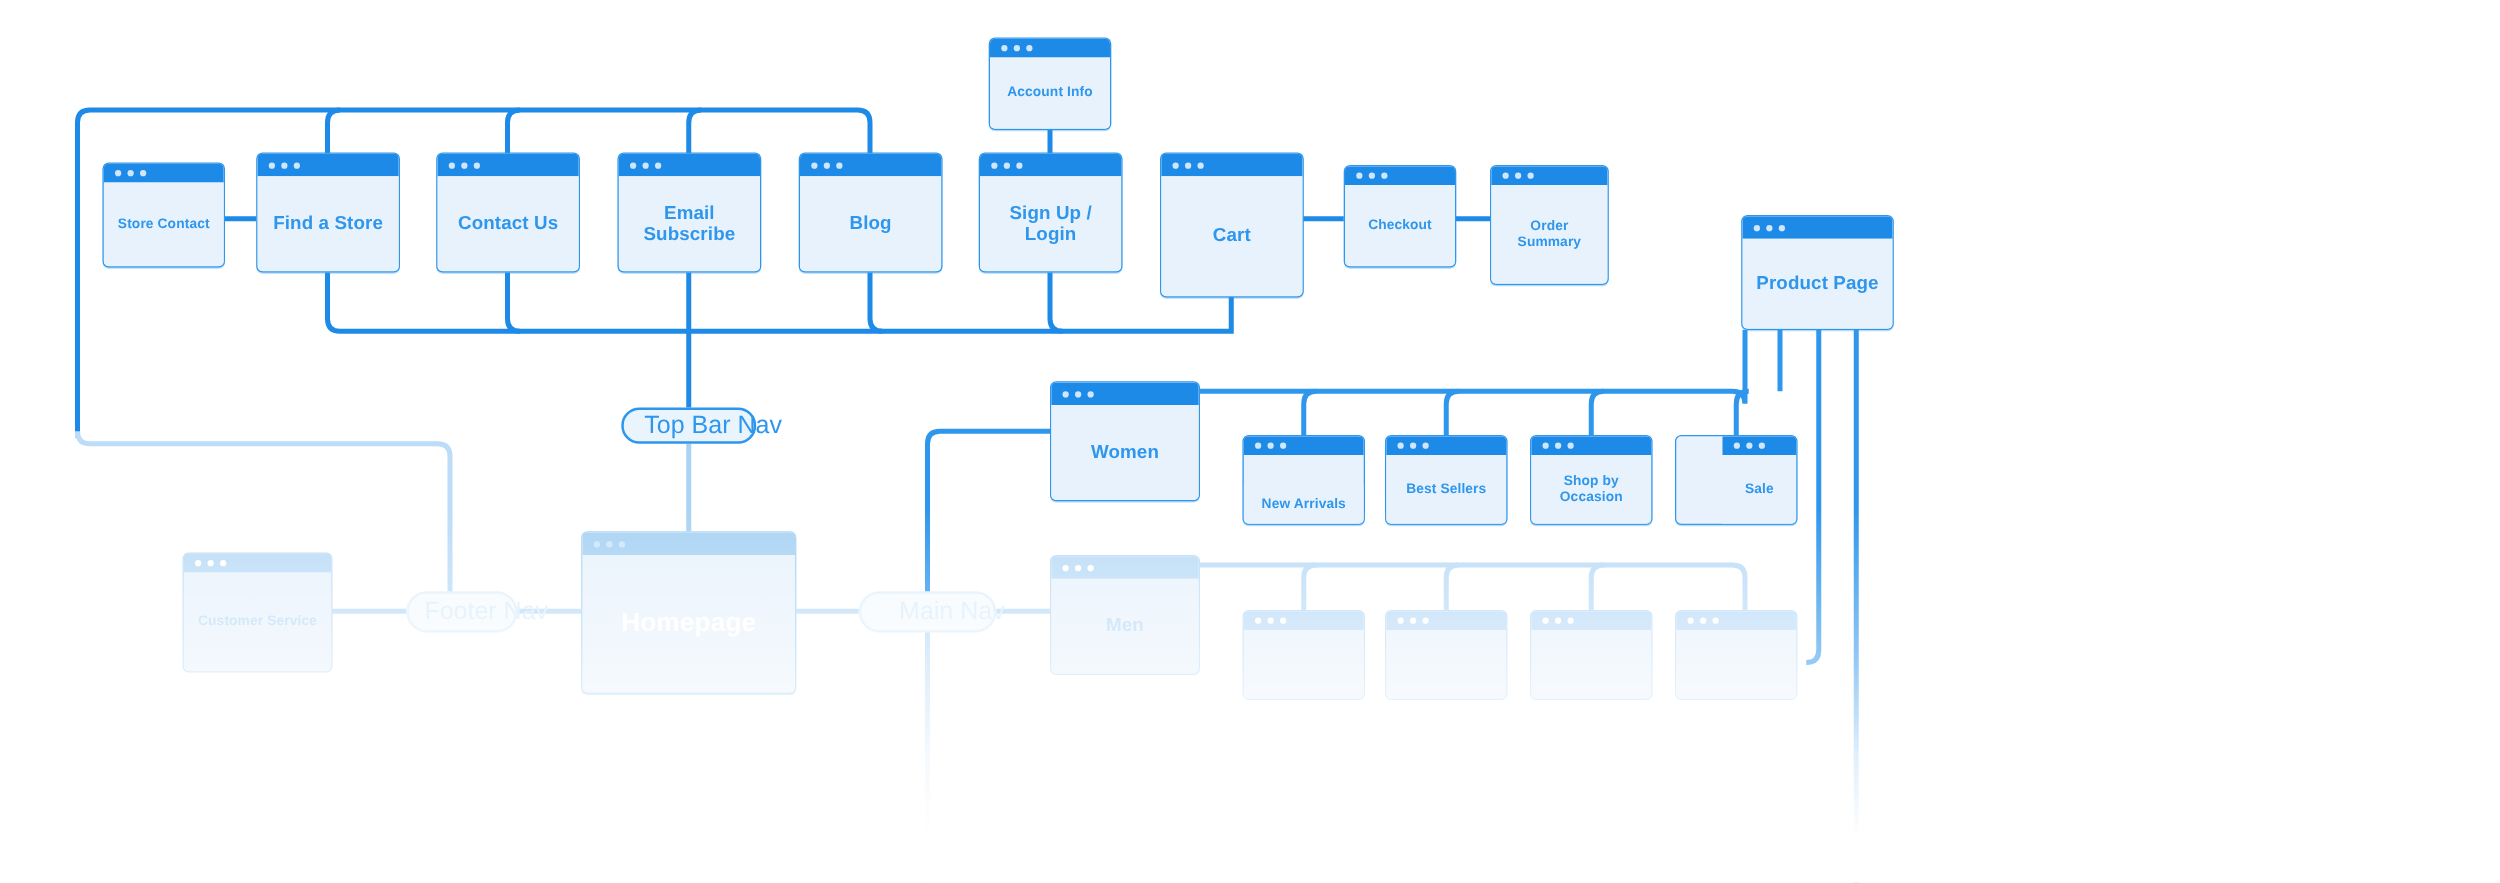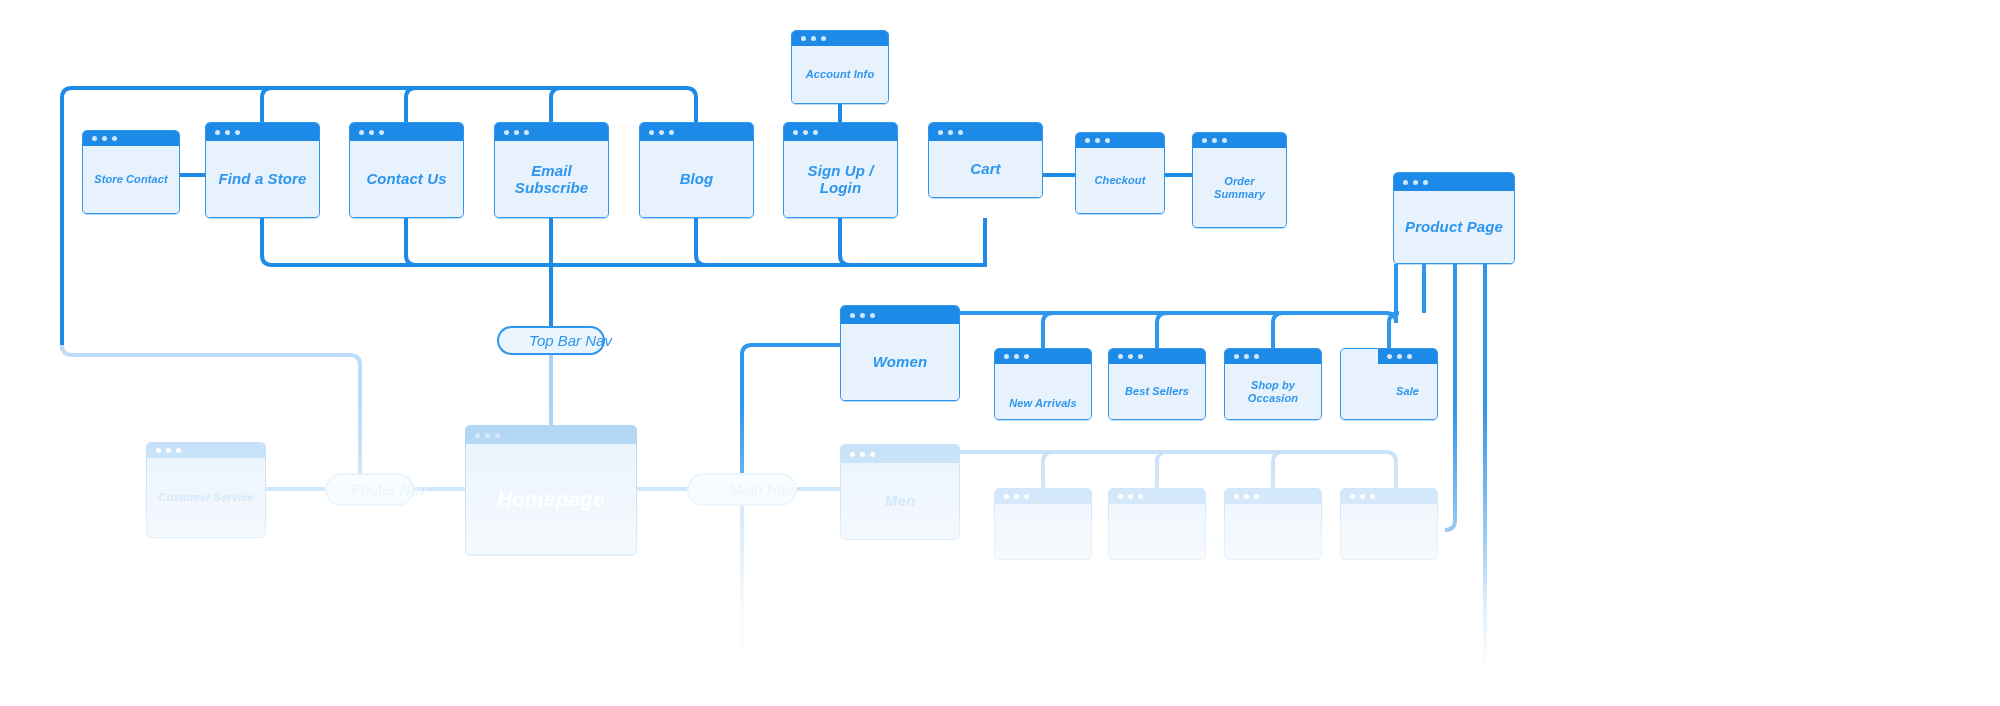--- a/index.html
+++ b/index.html
@@ -7,21 +7,20 @@
   body{
     font-family:"Liberation Sans", sans-serif;
     -webkit-font-smoothing:antialiased;
   }
   #canvas{
     position:relative;
     width:2000px;
     height:706px;
     background:#ffffff;
     overflow:hidden;
-    font-style:italic;
   }
   
   #wires{
     position:absolute;
     left:0; top:0;
     width:2000px; height:706px;
     pointer-events:none;
     z-index:1;
   }
   
@@ -90,21 +89,21 @@
     border-radius:999px;
     background:#eaf4fd;
     border:2px solid #2e96ec;
     display:flex;
     align-items:center;
     justify-content:center;
     box-sizing:border-box;
   }
   .pill .label{
     color:#2e96ec;
-    font-size:15px;
+    font-size:20px;
     white-space:nowrap;
     margin-left:39px;
   }
   .pill.faded{
     border-color:#e2f0fb;
     background:#f6fbff;
   }
   .pill.faded .label{color:#dceefb;}
 
   
@@ -255,21 +254,21 @@
     <div class="bar">
       <span class="dot"></span>
       <span class="dot"></span>
       <span class="dot"></span>
     </div>
     <div class="body">
       <span class="label">Sign Up / Login</span>
     </div>
   </div>
 
-  <div class="node md" style="left:928px;top:122px;width:115px;height:76px;">
+  <div class="node md" style="left:928px;top:122px;width:115px;height:116px;">
     <div class="bar">
       <span class="dot"></span>
       <span class="dot"></span>
       <span class="dot"></span>
     </div>
     <div class="body">
       <span class="label">Cart</span>
     </div>
   </div>
 

